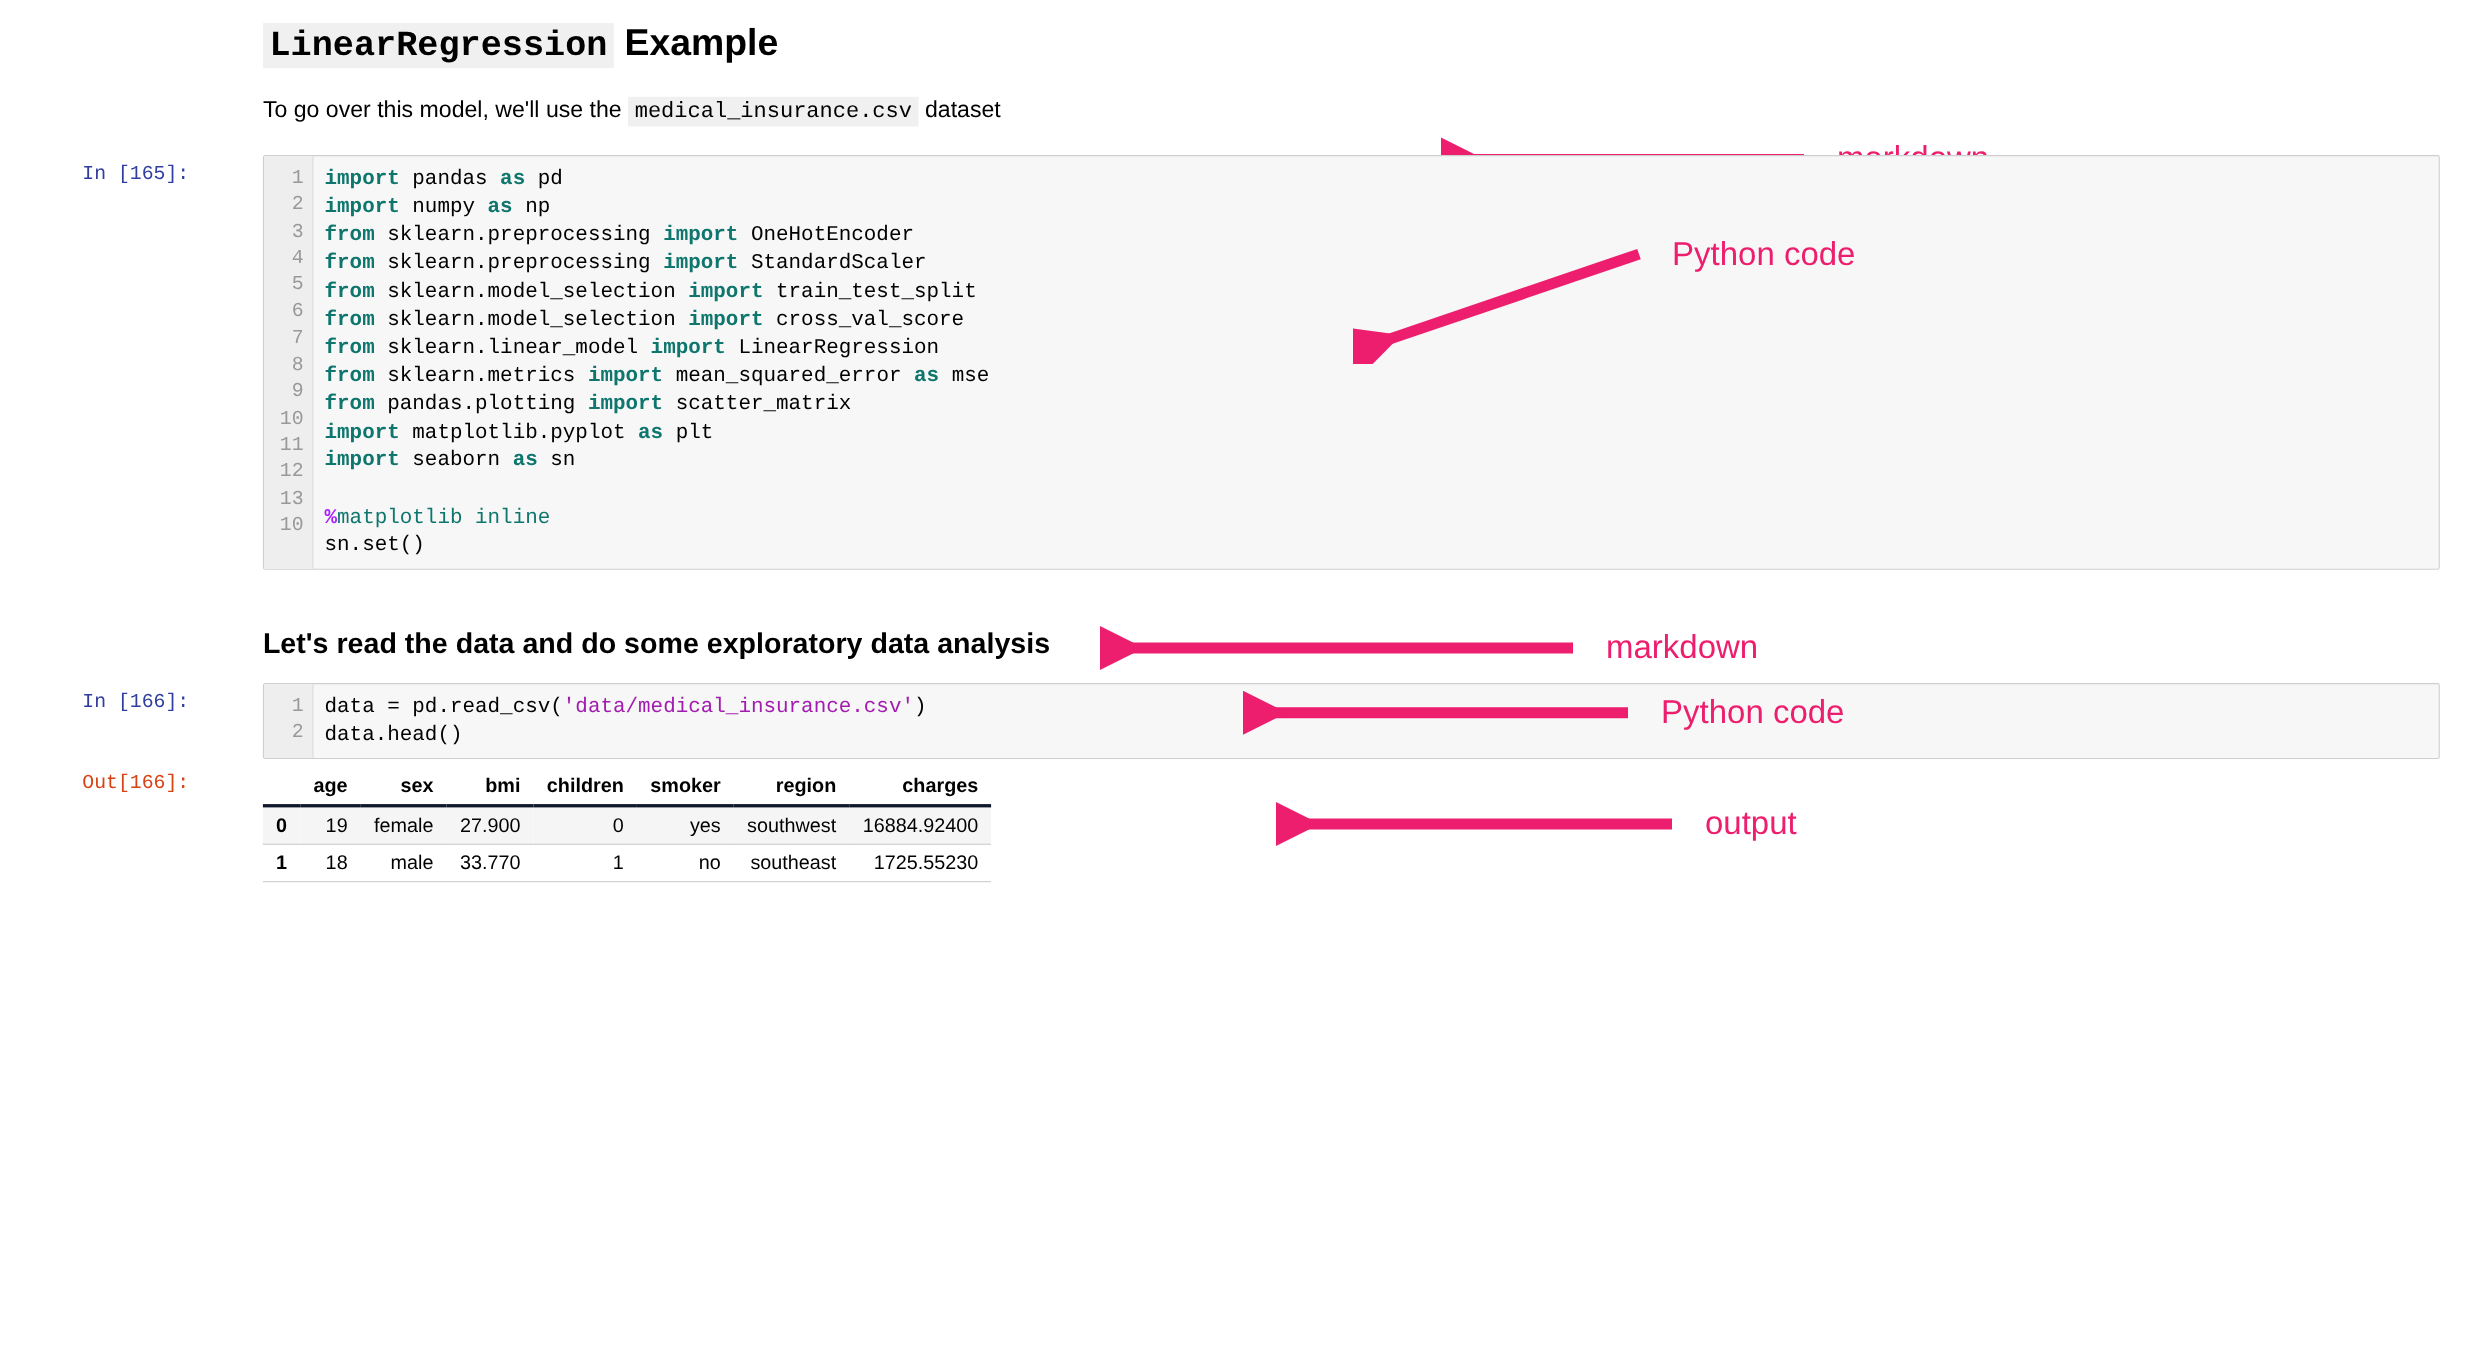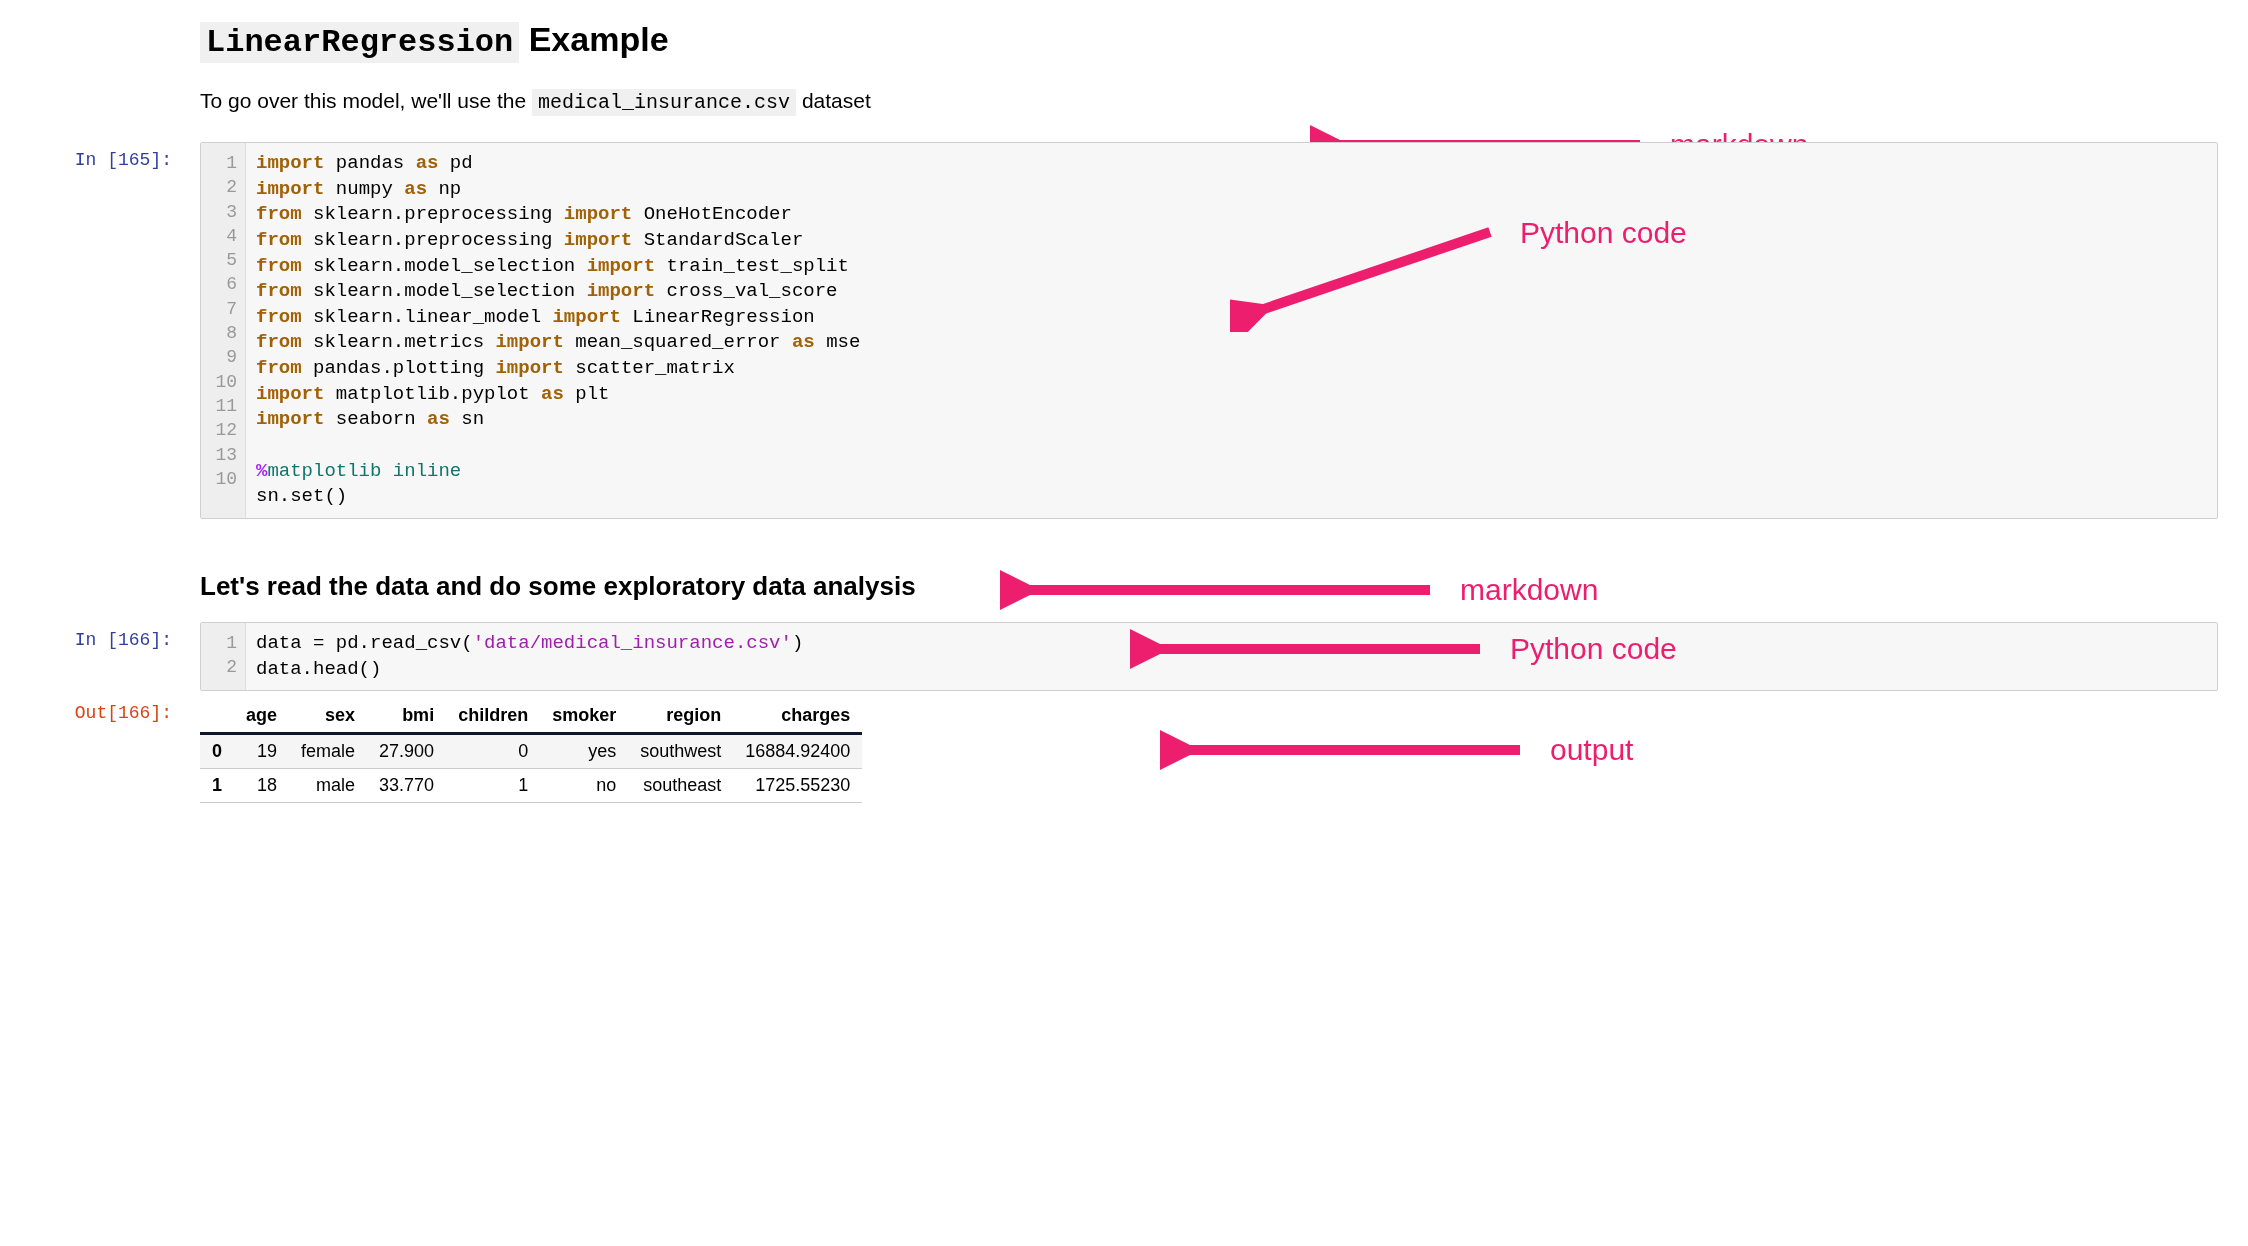--- a/index.html
+++ b/index.html
@@ -12,20 +12,21 @@
   }
   .notebook {
     max-width: 2188px;
     margin: 0 auto;
   }
   .cell {
     display: flex;
     align-items: flex-start;
     margin-bottom: 4px;
     position: relative;
+    gap: 39px;
   }
   .prompt {
     width: 170px;
     flex: 0 0 170px;
     text-align: right;
     padding-right: 28px;
     font-family: Menlo, Monaco, "Courier New", monospace;
     font-size: 18px;
     padding-top: 8px;
     box-sizing: border-box;
@@ -85,21 +86,21 @@
     padding: 8px 8px 8px 4px;
     border-right: 1px solid #ddd;
     user-select: none;
     min-width: 32px;
   }
   .gutter div { font-size: 18px; }
   .code-lines {
     padding: 8px 10px;
     white-space: pre;
   }
-  .kw { color: #a16207; font-weight: 700; }
+  .kw { color: #0f766e; font-weight: 700; }
   .op { color: #AA22FF; font-weight: 700; }
   .magic { color: #0f766e; }
   .str { color: #a21caf; }
   h3.subhead {
     font-size: 26px;
     font-weight: 700;
     margin: 28px 0 12px 0;
   }
   table.df {
     border-collapse: collapse;

